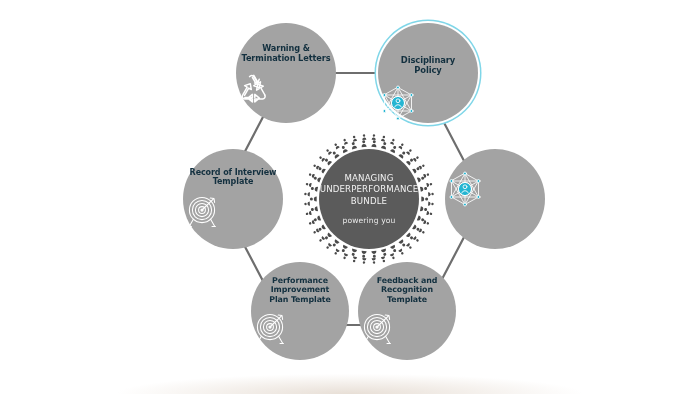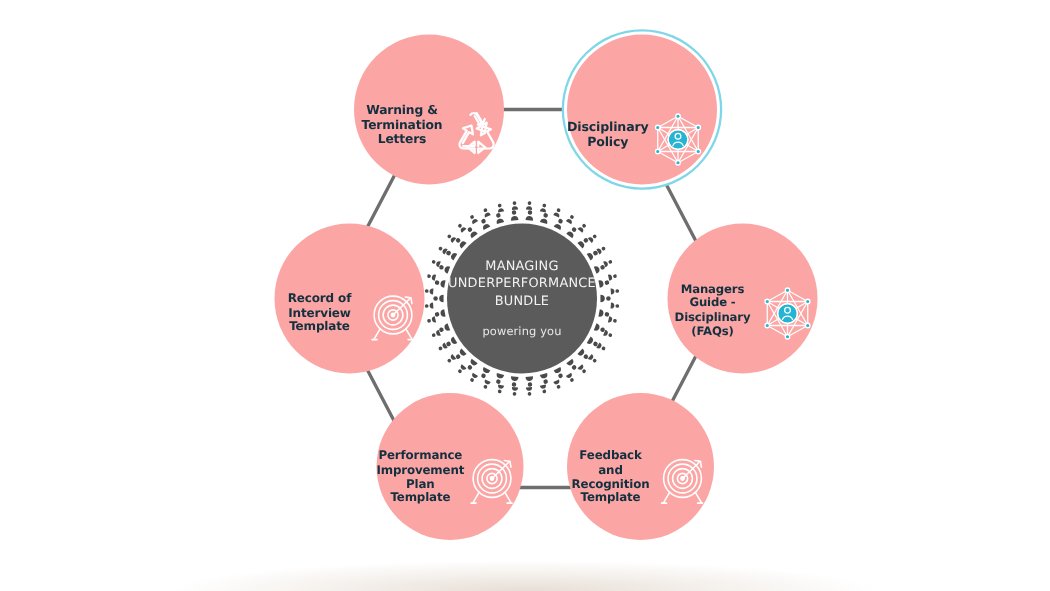--- a/index.html
+++ b/index.html
@@ -42,24 +42,23 @@
     left: 0;
     top: 0;
     width: 700px;
     height: 394px;
     pointer-events: none;
   }
 
   .node {
     position: absolute;
     border-radius: 50%;
-    background: #fca5a5;
+    background: #a3a3a3;
     display: flex;
-    flex-direction: row;
-    align-items: center;
+    flex-direction: column;
     justify-content: flex-start;
     box-sizing: border-box;
   }
   .node.selected {
     box-shadow: 0 0 0 2px #ffffff, 0 0 0 3.5px #7fd6e8;
   }
 
   .node-label {
     color: #13303f;
     font-weight: bold;
@@ -72,21 +71,21 @@
   .node-icon {
     display: block;
   }
   .node-icon svg {
     display: block;
   }
 
   
   #hub {
     position: absolute;
-    left: 282px;
+    left: 303px;
     top: 133px;
     width: 132px;
     height: 132px;
   }
   #hub-ring {
     position: absolute;
     left: 0;
     top: 0;
     width: 132px;
     height: 132px;
@@ -171,23 +170,20 @@
         <circle cx="33.5" cy="11" r="1.5" fill="#25b5d2"></circle>
         <circle cx="33.5" cy="27" r="1.5" fill="#25b5d2"></circle>
         <circle cx="20" cy="34.5" r="1.5" fill="#25b5d2"></circle>
         <circle cx="6.5" cy="27" r="1.5" fill="#25b5d2"></circle>
         <circle cx="6.5" cy="11" r="1.5" fill="#25b5d2"></circle>
       </svg>
     </span>
   </div>
 
   <div class="node" style="left:445px; top:149px; width:100px; height:100px; padding-top:15px;">
-    <div class="node-label" style="font-size:7.8px;">Managers
-Guide - Disciplinary
-(FAQs)</div>
     <span class="node-icon" style="margin-top:6px;">
       <svg width="40" height="40" viewBox="0 0 40 40" fill="none" stroke="#ffffff" stroke-width="0.85" stroke-linecap="round" stroke-linejoin="round">
         <polygon points="20,3.5 33.5,11 33.5,27 20,34.5 6.5,27 6.5,11"></polygon>
         <line x1="20" y1="3.5" x2="20" y2="34.5"></line>
         <line x1="6.5" y1="11" x2="33.5" y2="27"></line>
         <line x1="33.5" y1="11" x2="6.5" y2="27"></line>
         <line x1="6.5" y1="11" x2="33.5" y2="11"></line>
         <line x1="6.5" y1="27" x2="33.5" y2="27"></line>
         <line x1="20" y1="3.5" x2="6.5" y2="27"></line>
         <line x1="20" y1="3.5" x2="33.5" y2="27"></line>
@@ -200,21 +196,21 @@
         <circle cx="20" cy="3.5" r="1.5" fill="#25b5d2"></circle>
         <circle cx="33.5" cy="11" r="1.5" fill="#25b5d2"></circle>
         <circle cx="33.5" cy="27" r="1.5" fill="#25b5d2"></circle>
         <circle cx="20" cy="34.5" r="1.5" fill="#25b5d2"></circle>
         <circle cx="6.5" cy="27" r="1.5" fill="#25b5d2"></circle>
         <circle cx="6.5" cy="11" r="1.5" fill="#25b5d2"></circle>
       </svg>
     </span>
   </div>
 
-  <div class="node" style="left:378px; top:262px; width:98px; height:98px; padding-top:14px;">
+  <div class="node" style="left:358px; top:262px; width:98px; height:98px; padding-top:14px;">
     <div class="node-label" style="font-size:7.9px;">Feedback and
 Recognition
 Template</div>
     <span class="node-icon" style="margin-top:6px;">
       <svg width="40" height="38" viewBox="0 0 40 38" fill="none" stroke="#ffffff" stroke-width="1.05" stroke-linecap="round" stroke-linejoin="round">
         <circle cx="19" cy="17" r="12.6"></circle>
         <circle cx="19" cy="17" r="9.6"></circle>
         <circle cx="19" cy="17" r="6.6"></circle>
         <circle cx="19" cy="17" r="3.4"></circle>
         <circle cx="19" cy="17" r="1.1" fill="#ffffff"></circle>

